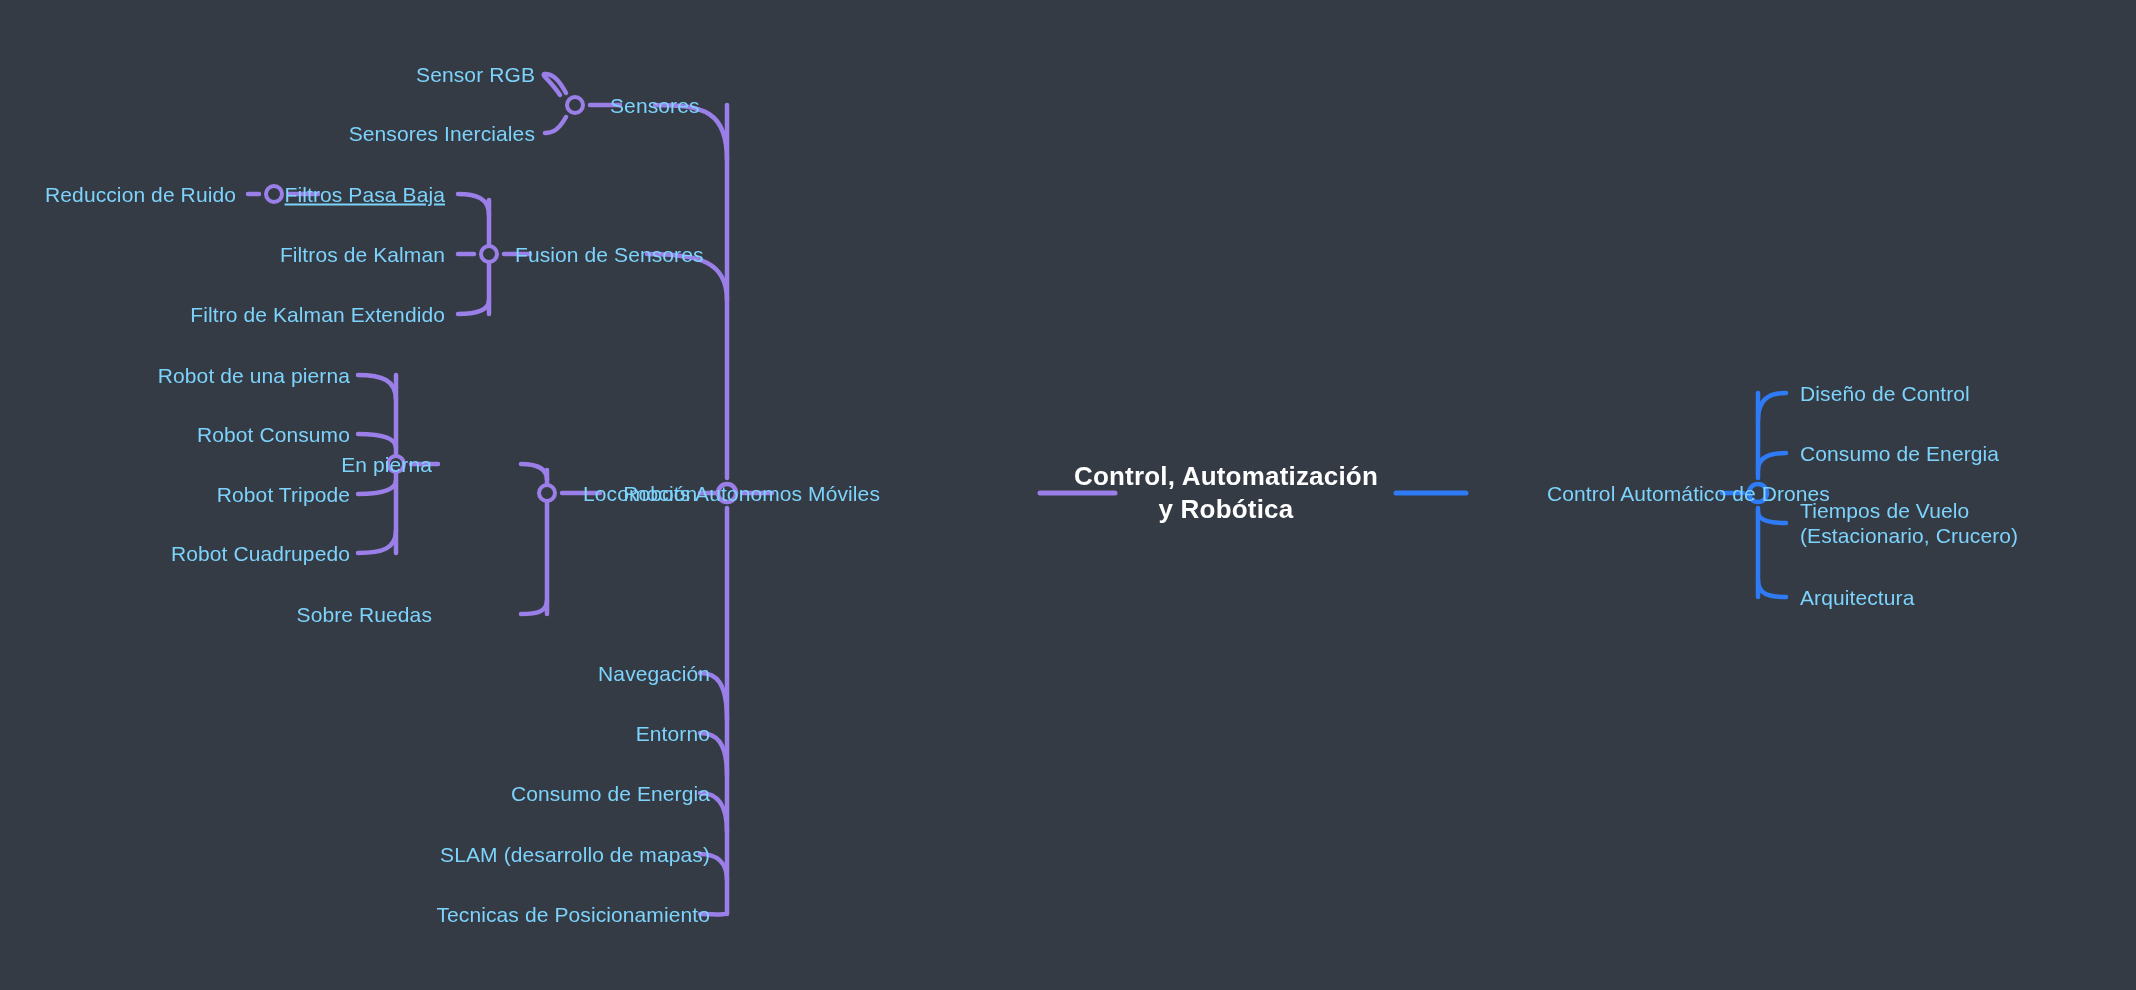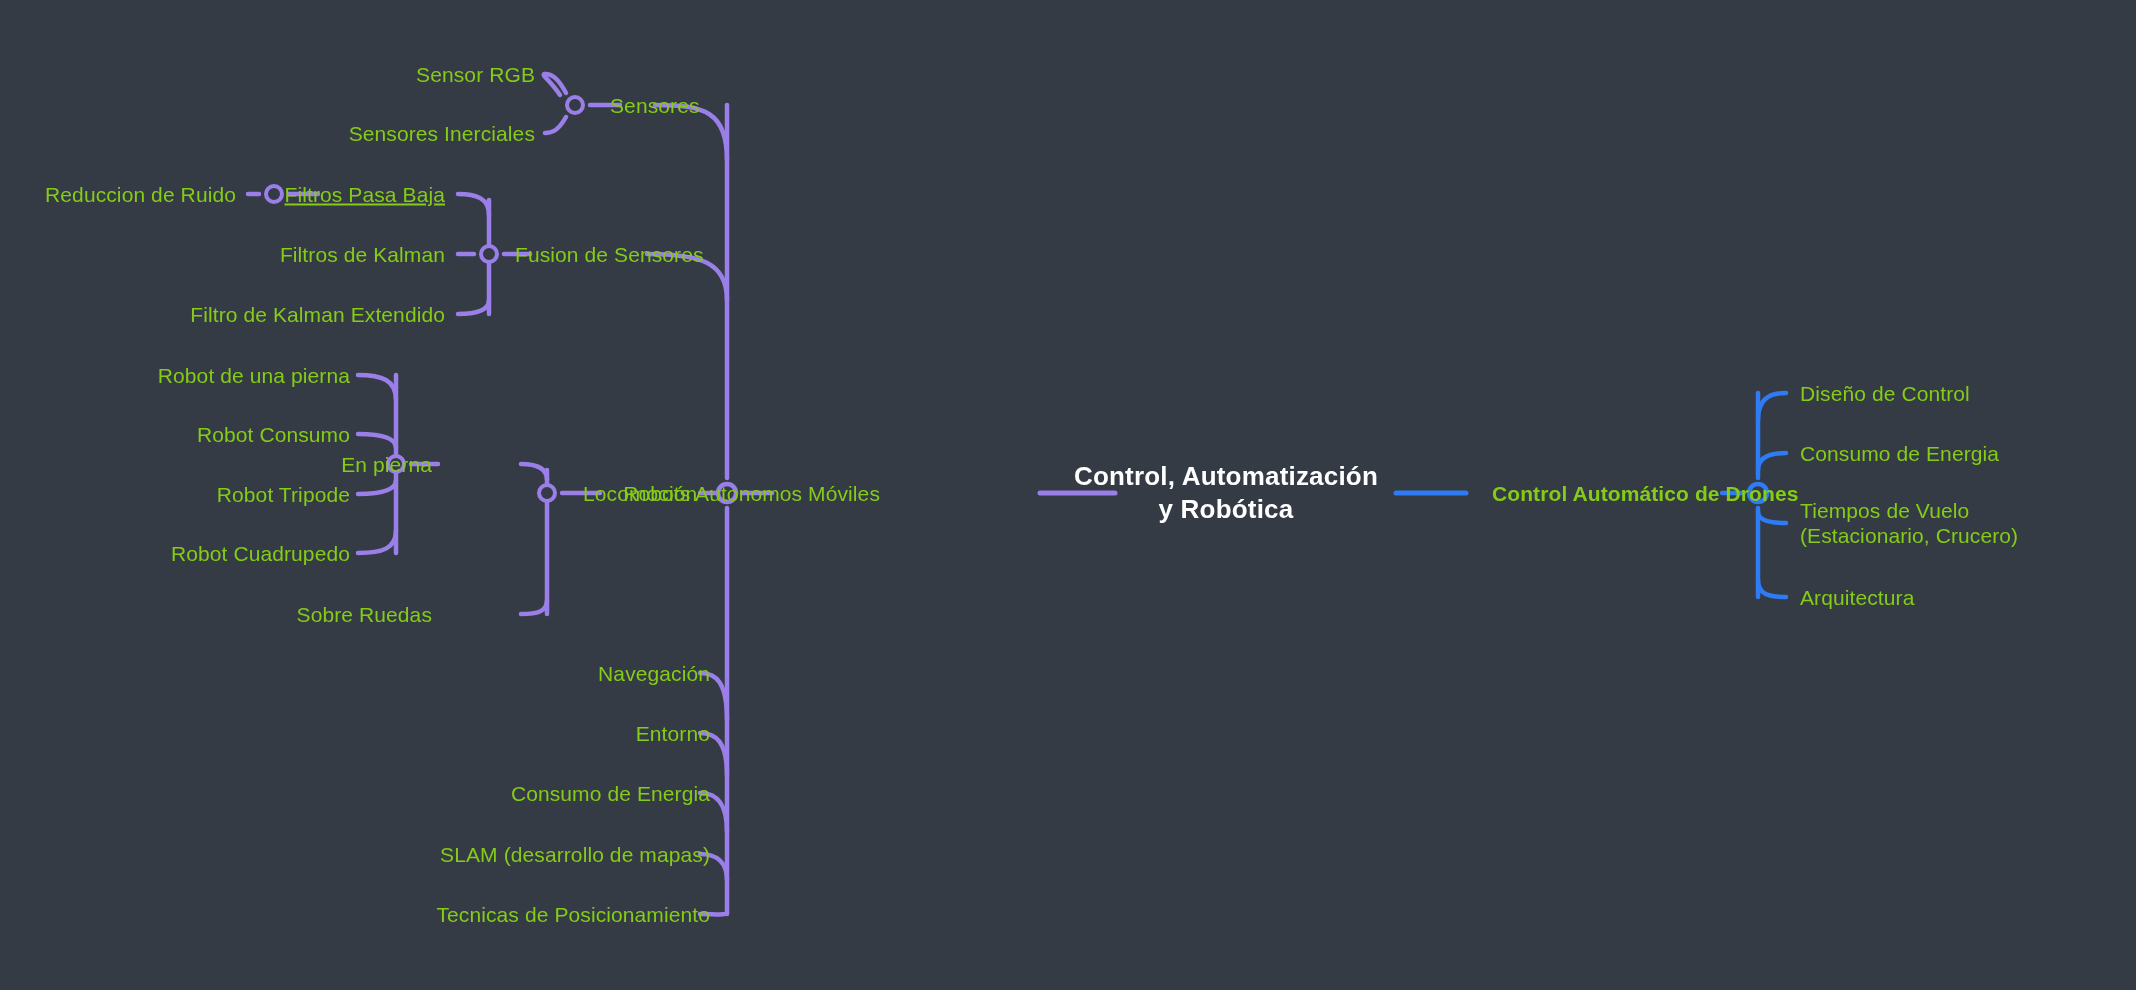--- a/index.html
+++ b/index.html
@@ -6,21 +6,21 @@
   body{
     width:2136px;height:990px;
     background:#343b44;
     font-family:"Liberation Sans","DejaVu Sans",sans-serif;
     overflow:hidden;
     position:relative;
   }
   #map{position:absolute;left:0;top:0;width:2136px;height:990px;}
   .lbl{
     position:absolute;
-    color:#84cc16;
+    color:#7dd3fc;
     font-size:21px;
     line-height:25px;
     white-space:nowrap;
     letter-spacing:0.1px;
   }
   .lbl.wrap{white-space:normal;width:290px;}
   .lbl.r{transform:translateY(-50%);}        
   .lbl.l{transform:translateY(-50%);}        
   .lbl.r{text-align:right;}
   .lbl.l{text-align:left;}
@@ -132,17 +132,17 @@
 <div class="lbl r" style="right:1786px;top:494px;">Robot Tripode</div>
 <div class="lbl r" style="right:1786px;top:553px;">Robot Cuadrupedo</div>
 <div class="lbl r" style="right:1704px;top:614px;">Sobre Ruedas</div>
 
 <div class="lbl r" style="right:1426px;top:673px;">Navegación</div>
 <div class="lbl r" style="right:1426px;top:733px;">Entorno</div>
 <div class="lbl r" style="right:1426px;top:793px;">Consumo de Energia</div>
 <div class="lbl r" style="right:1426px;top:854px;">SLAM (desarrollo de mapas)</div>
 <div class="lbl r" style="right:1426px;top:914px;">Tecnicas de Posicionamiento</div>
 
-<div class="lbl l" style="left:1492px;top:493px;font-weight:bold;">Control Automático de Drones</div>
+<div class="lbl l" style="left:1547px;top:493px;">Control Automático de Drones</div>
 <div class="lbl l" style="left:1800px;top:393px;">Diseño de Control</div>
 <div class="lbl l" style="left:1800px;top:453px;">Consumo de Energia</div>
 <div class="lbl l wrap" style="left:1800px;top:523px;">Tiempos de Vuelo (Estacionario, Crucero)</div>
 <div class="lbl l" style="left:1800px;top:597px;">Arquitectura</div>
 
 </body></html>

